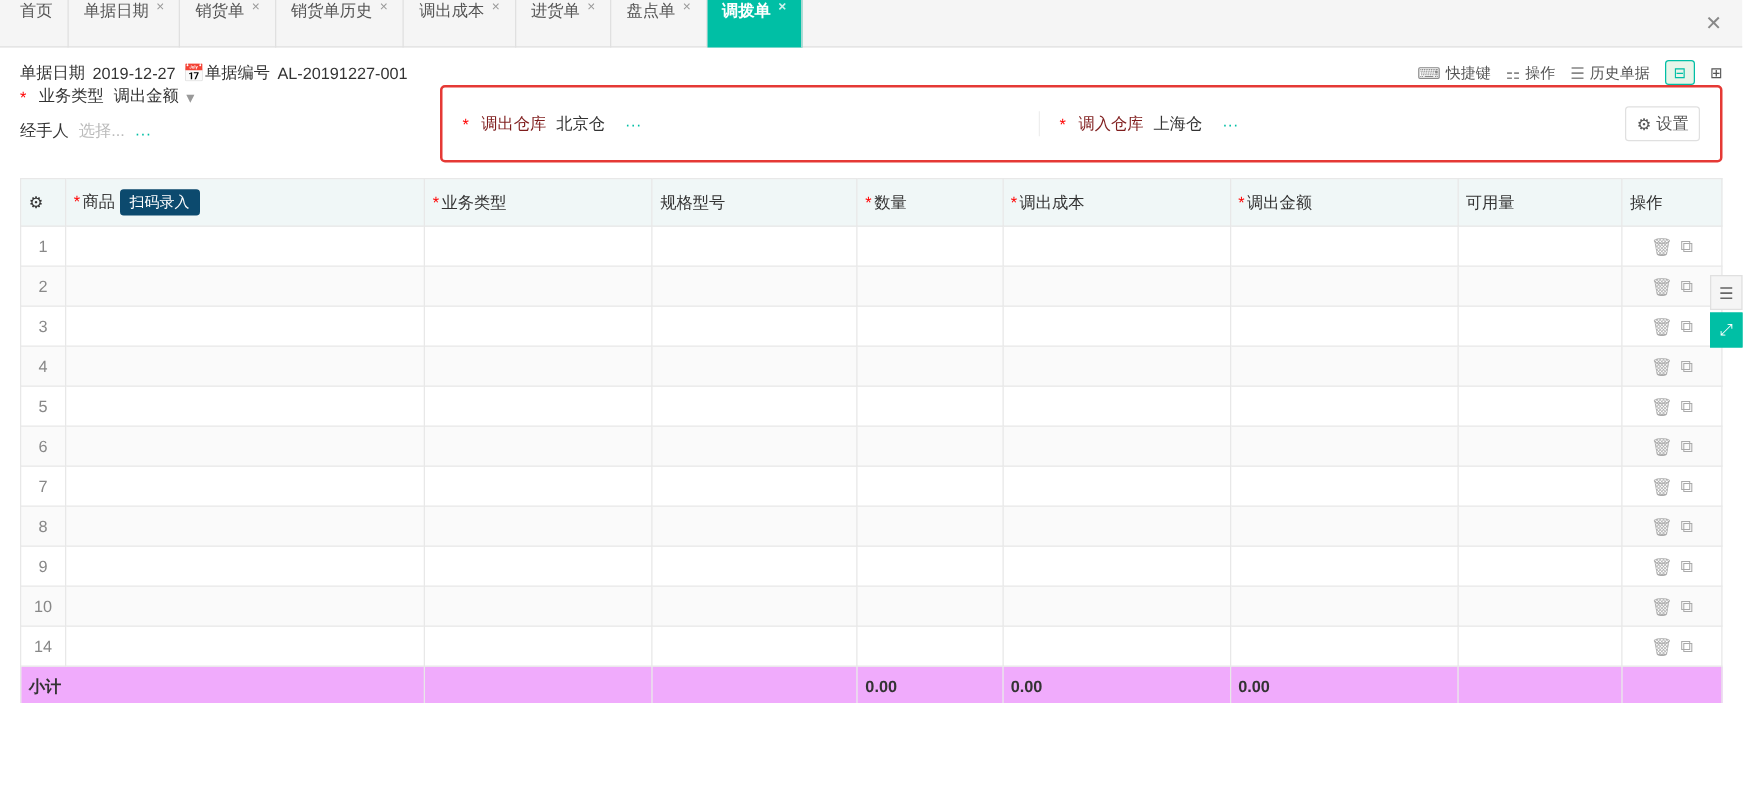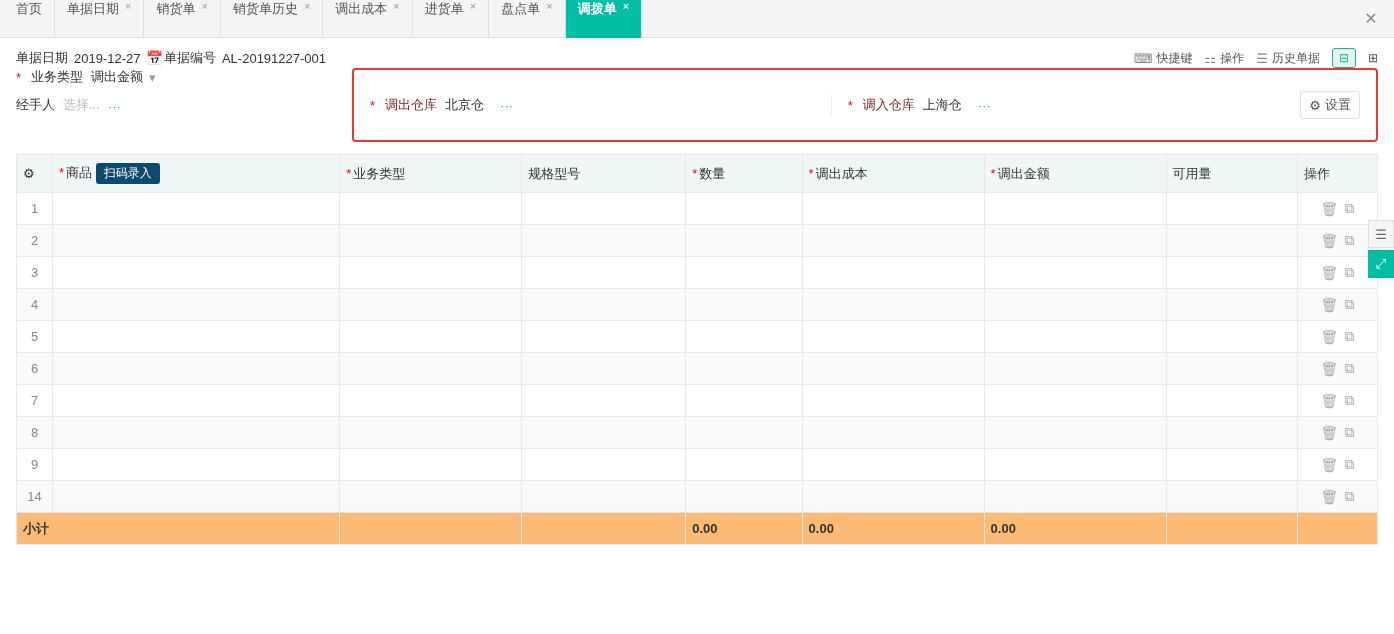--- a/index.html
+++ b/index.html
@@ -117,21 +117,21 @@
       flex: 1;
     }
     .select-value { color: #333; }
     .dropdown-icon { color: #999; cursor: pointer; }
 
     
     .manager-row {
       display: flex;
       align-items: flex-end;
       gap: 8px;
-      margin-bottom: 28px;
+      margin-bottom: 16px;
     }
     .manager-placeholder { color: #bbb; }
     .more-icon { color: #00bfa5; cursor: pointer; }
 
     
     .warehouse-box {
       flex: 1;
       border: 2px solid #e53935;
       border-radius: 4px;
       padding: 10px 16px;
@@ -182,21 +182,21 @@
     }
     .data-table th .required-star { color: red; }
     .data-table td {
       padding: 6px 6px;
       border: 1px solid #e8e8e8;
       color: #333;
       height: 32px;
     }
     .data-table tbody tr:nth-child(even) { background: #fafafa; }
     .data-table .row-num { color: #888; text-align: center; width: 36px; }
-    .data-table .subtotal-row td { background: #fdba74; font-weight: bold; }
+    .data-table .subtotal-row td { background: #f0abfc; font-weight: bold; }
     .data-table .subtotal-row .num-val { color: #333; }
 
     
     .scan-btn {
       background: #0c4a6e;
       color: #fff;
       border: none;
       border-radius: 3px;
       padding: 2px 8px;
       font-size: 12px;
@@ -525,20 +525,36 @@
     <td></td>
     <td></td>
     <td>
       <div class="action-cell">
         <span class="act-icon">🗑</span>
         <span class="act-icon">⧉</span>
       </div>
     </td>
   </tr>
           <tr>
+    <td class="row-num">10</td>
+    <td></td>
+    <td></td>
+    <td></td>
+    <td></td>
+    <td></td>
+    <td></td>
+    <td></td>
+    <td>
+      <div class="action-cell">
+        <span class="act-icon">🗑</span>
+        <span class="act-icon">⧉</span>
+      </div>
+    </td>
+  </tr>
+          <tr>
     <td class="row-num">14</td>
     <td></td>
     <td></td>
     <td></td>
     <td></td>
     <td></td>
     <td></td>
     <td></td>
     <td>
       <div class="action-cell">

